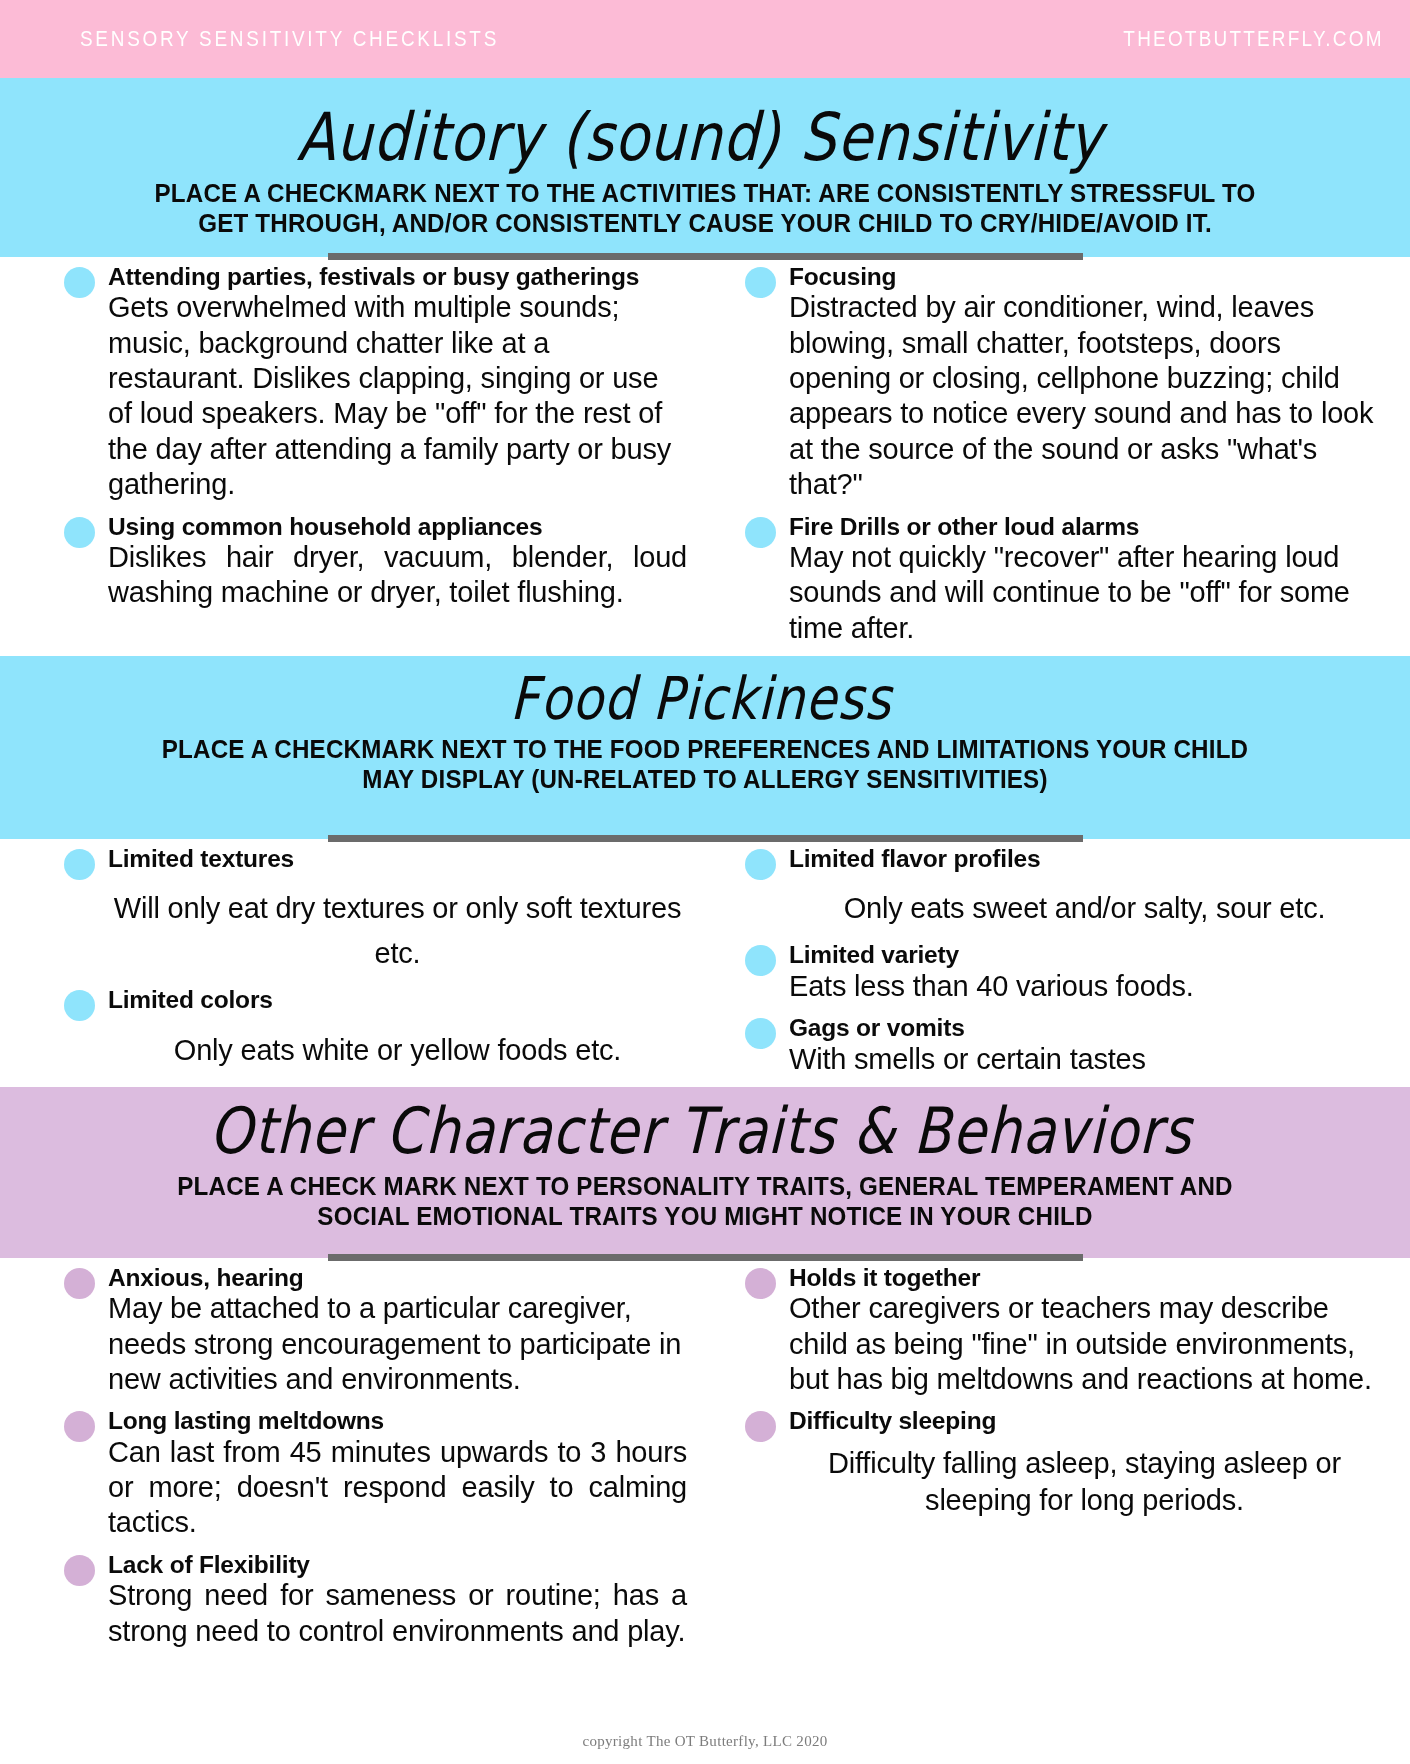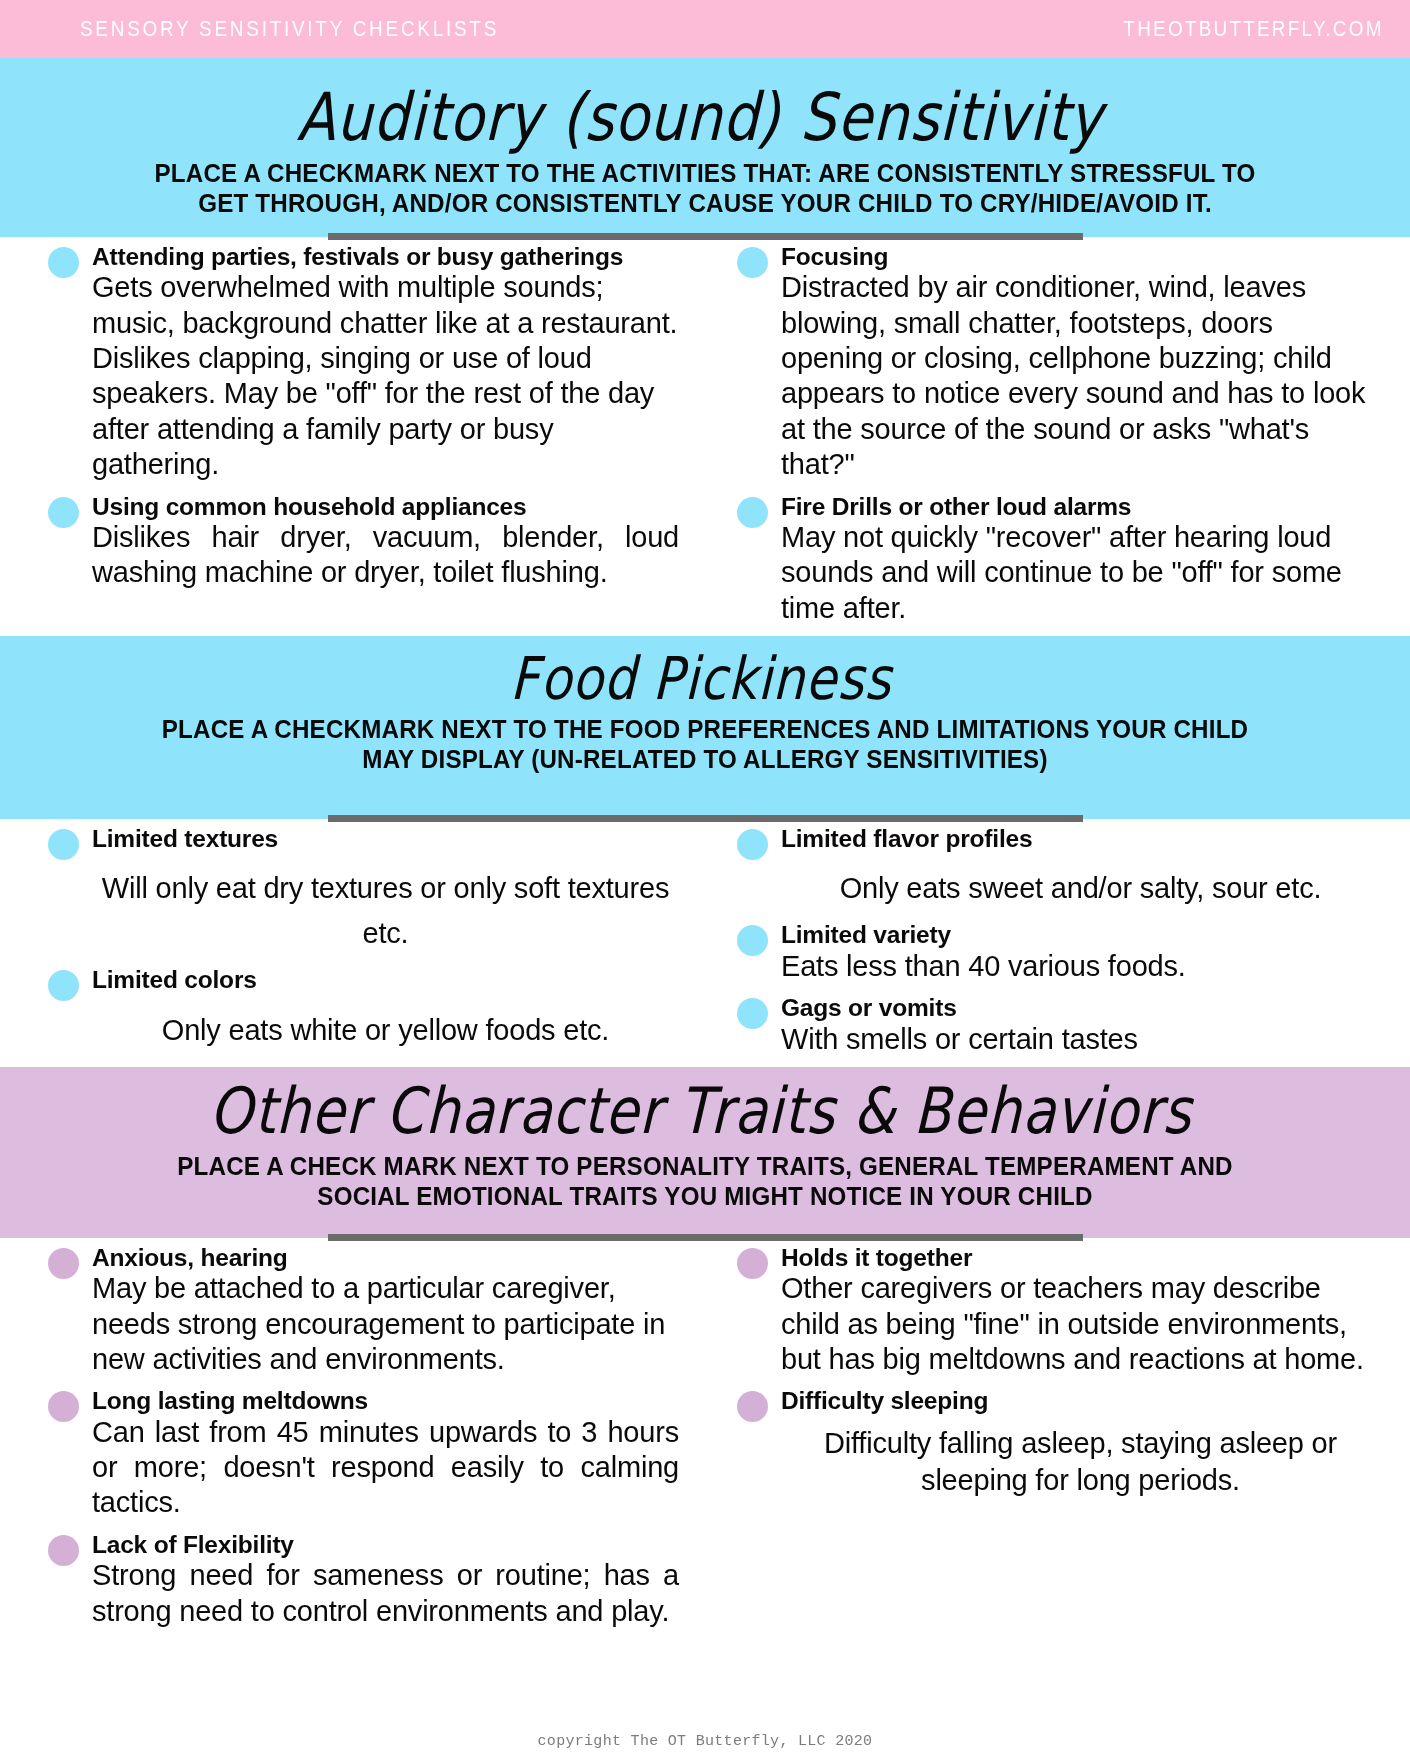--- a/index.html
+++ b/index.html
@@ -11,21 +11,21 @@
     width: 1410px;
     height: 1764px;
     font-family: "Liberation Sans", sans-serif;
     color: #111111;
     overflow: hidden;
     position: relative;
   }
 
   
   .topbar {
-    height: 58px;
+    height: 78px;
     background: #FCBBD6;
     display: flex;
     align-items: center;
     justify-content: space-between;
     padding: 0 26px 0 80px;
     box-sizing: border-box;
   }
   .topbar .brand-left {
     color: #ffffff;
     font-family: "Liberation Sans Narrow", "Liberation Sans", sans-serif;
@@ -94,21 +94,21 @@
   .band-rule {
     height: 7px;
     width: 755px;
     background: #6b6b6b;
     margin-bottom: -3px;
   }
 
   
   .cols {
     display: flex;
-    padding: 6px 0 0 0;
+    padding: 6px 0 0 16px;
     box-sizing: border-box;
   }
   .col {
     width: 50%;
     box-sizing: border-box;
   }
   .col.left  { padding: 0 26px 0 42px; }
   .col.right { padding: 0 30px 0 26px; }
 
   .item {
@@ -148,21 +148,21 @@
   .item-desc.spaced { margin-top: 14px; line-height: 1.55; text-align: center; }
   .item-title.spaced { margin-bottom: 4px; }
 
   
   .footer {
     position: absolute;
     left: 0;
     right: 0;
     bottom: 14px;
     text-align: center;
-    font-family: Liberation Mono, monospace;
+    font-family: Liberation Serif, serif;
     font-size: 15px;
     color: #7c7c7c;
     letter-spacing: 0.3px;
   }
 
   .sec-body { background: #ffffff; }
 </style>
 </head>
 <body>
 

